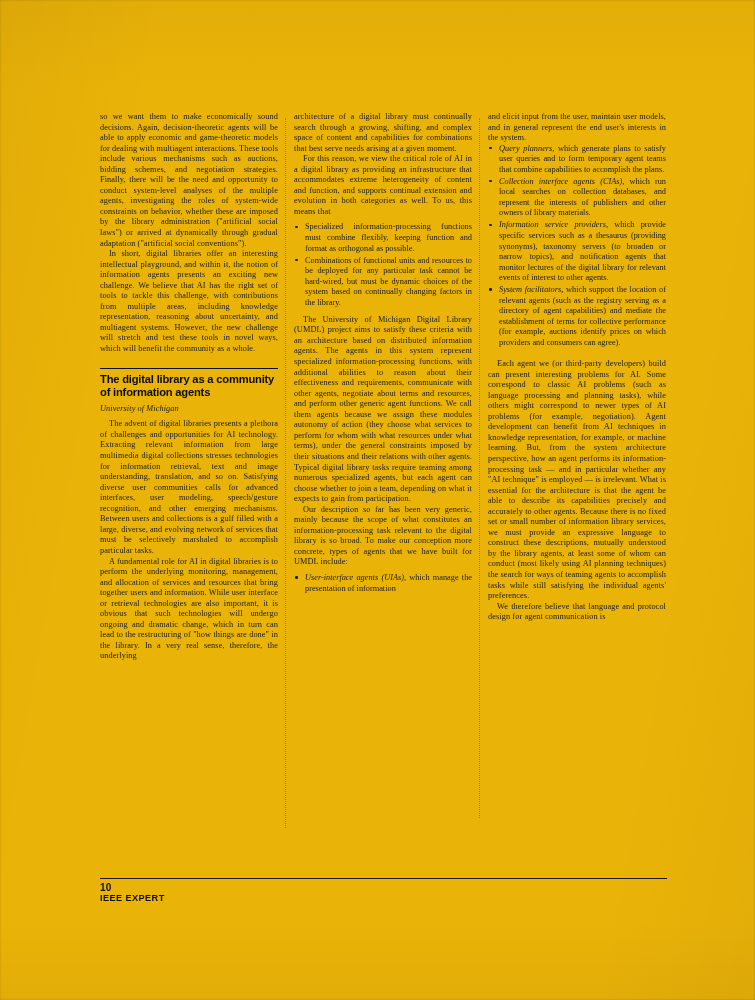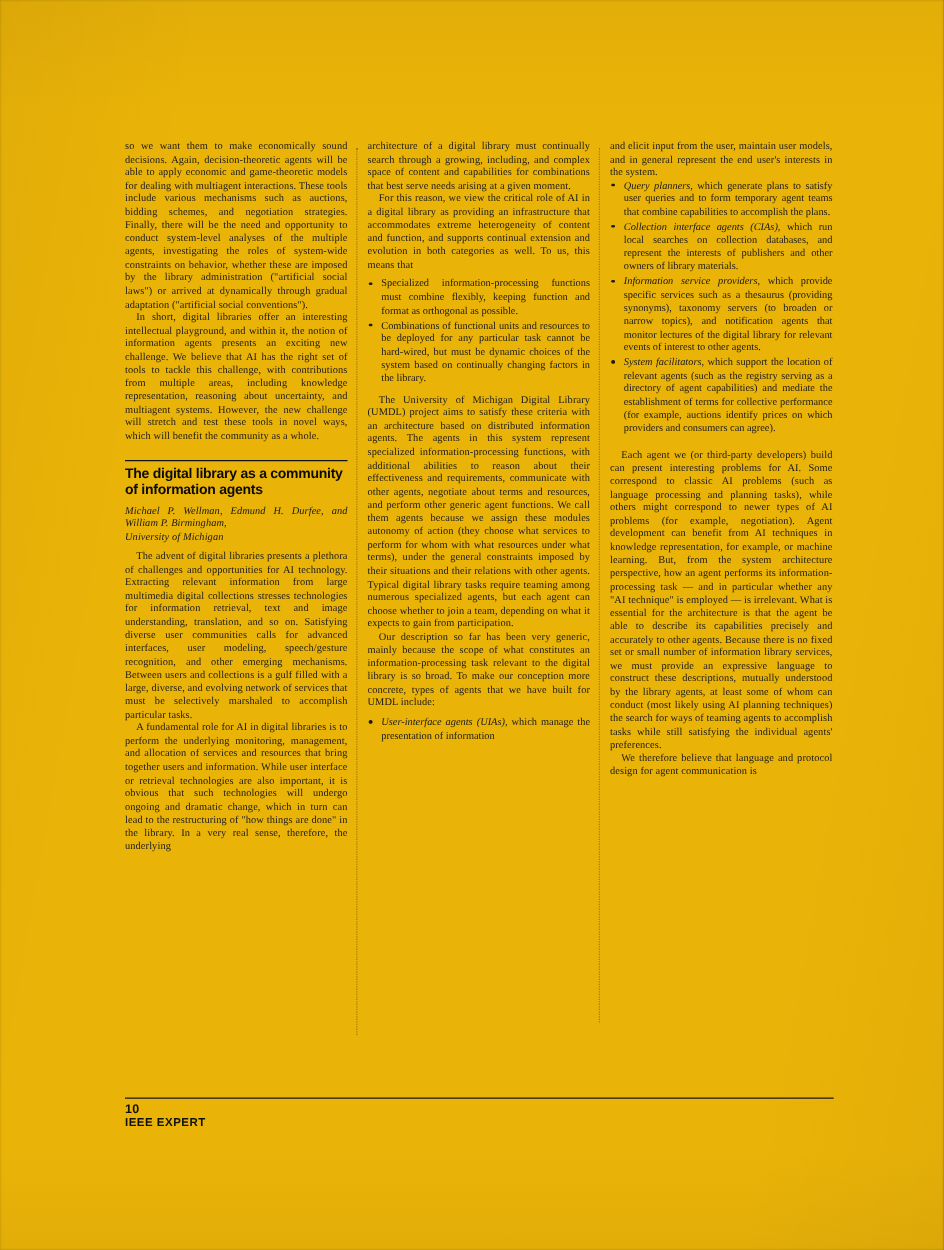--- a/index.html
+++ b/index.html
@@ -182,29 +182,28 @@
     <div class="columns">
 
       <div class="col">
         <p>so we want them to make economically sound decisions. Again, decision-theoretic agents will be able to apply economic and game-theoretic models for dealing with multiagent interactions. These tools include various mechanisms such as auctions, bidding schemes, and negotiation strategies. Finally, there will be the need and opportunity to conduct system-level analyses of the multiple agents, investigating the roles of system-wide constraints on behavior, whether these are imposed by the library administration ("artificial social laws") or arrived at dynamically through gradual adaptation ("artificial social conventions").</p>
         <p class="indent">In short, digital libraries offer an interesting intellectual playground, and within it, the notion of information agents presents an exciting new challenge. We believe that AI has the right set of tools to tackle this challenge, with contributions from multiple areas, including knowledge representation, reasoning about uncertainty, and multiagent systems. However, the new challenge will stretch and test these tools in novel ways, which will benefit the community as a whole.</p>
 
         <div class="gap-l"></div>
         <hr class="hr-head">
         <h2 class="sec-head">The digital library as a community of information agents</h2>
         <div class="gap-s"></div>
-        <p class="authors">Michael P. Wellman, Edmund H. Durfee, and William P. Birmingham,</p>
         <p class="authors">University of Michigan</p>
         <div class="gap-s"></div>
         <p class="indent">The advent of digital libraries presents a plethora of challenges and opportunities for AI technology. Extracting relevant information from large multimedia digital collections stresses technologies for information retrieval, text and image understanding, translation, and so on. Satisfying diverse user communities calls for advanced interfaces, user modeling, speech/gesture recognition, and other emerging mechanisms. Between users and collections is a gulf filled with a large, diverse, and evolving network of services that must be selectively marshaled to accomplish particular tasks.</p>
         <p class="indent">A fundamental role for AI in digital libraries is to perform the underlying monitoring, management, and allocation of services and resources that bring together users and information. While user interface or retrieval technologies are also important, it is obvious that such technologies will undergo ongoing and dramatic change, which in turn can lead to the restructuring of "how things are done" in the library. In a very real sense, therefore, the underlying</p>
       </div>
 
       <div class="col">
-        <p>architecture of a digital library must continually search through a growing, including, and complex space of content and capabilities for combinations that best serve needs arising at a given moment.</p>
+        <p>architecture of a digital library must continually search through a growing, shifting, and complex space of content and capabilities for combinations that best serve needs arising at a given moment.</p>
         <p class="indent">For this reason, we view the critical role of AI in a digital library as providing an infrastructure that accommodates extreme heterogeneity of content and function, and supports continual extension and evolution in both categories as well. To us, this means that</p>
         <div class="gap-s"></div>
         <ul class="bullets">
           <li>
             <span class="dot"></span>
             <span>Specialized information-processing functions must combine flexibly, keeping function and format as orthogonal as possible.</span>
           </li>
           <li>
             <span class="dot"></span>
             <span>Combinations of functional units and resources to be deployed for any particular task cannot be hard-wired, but must be dynamic choices of the system based on continually changing factors in the library.</span>

